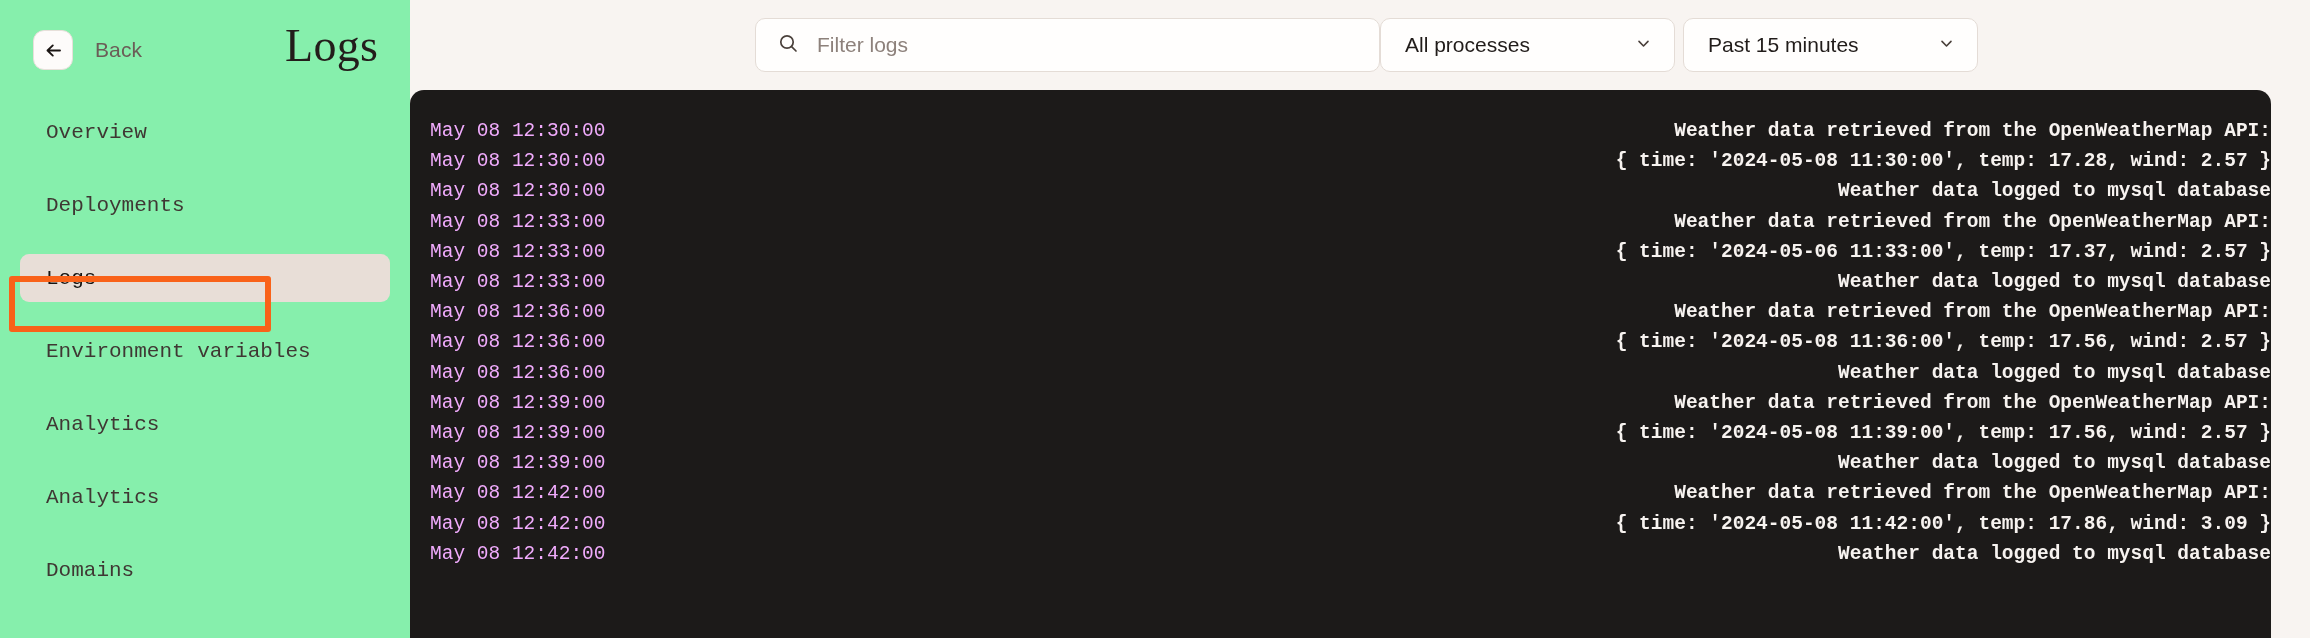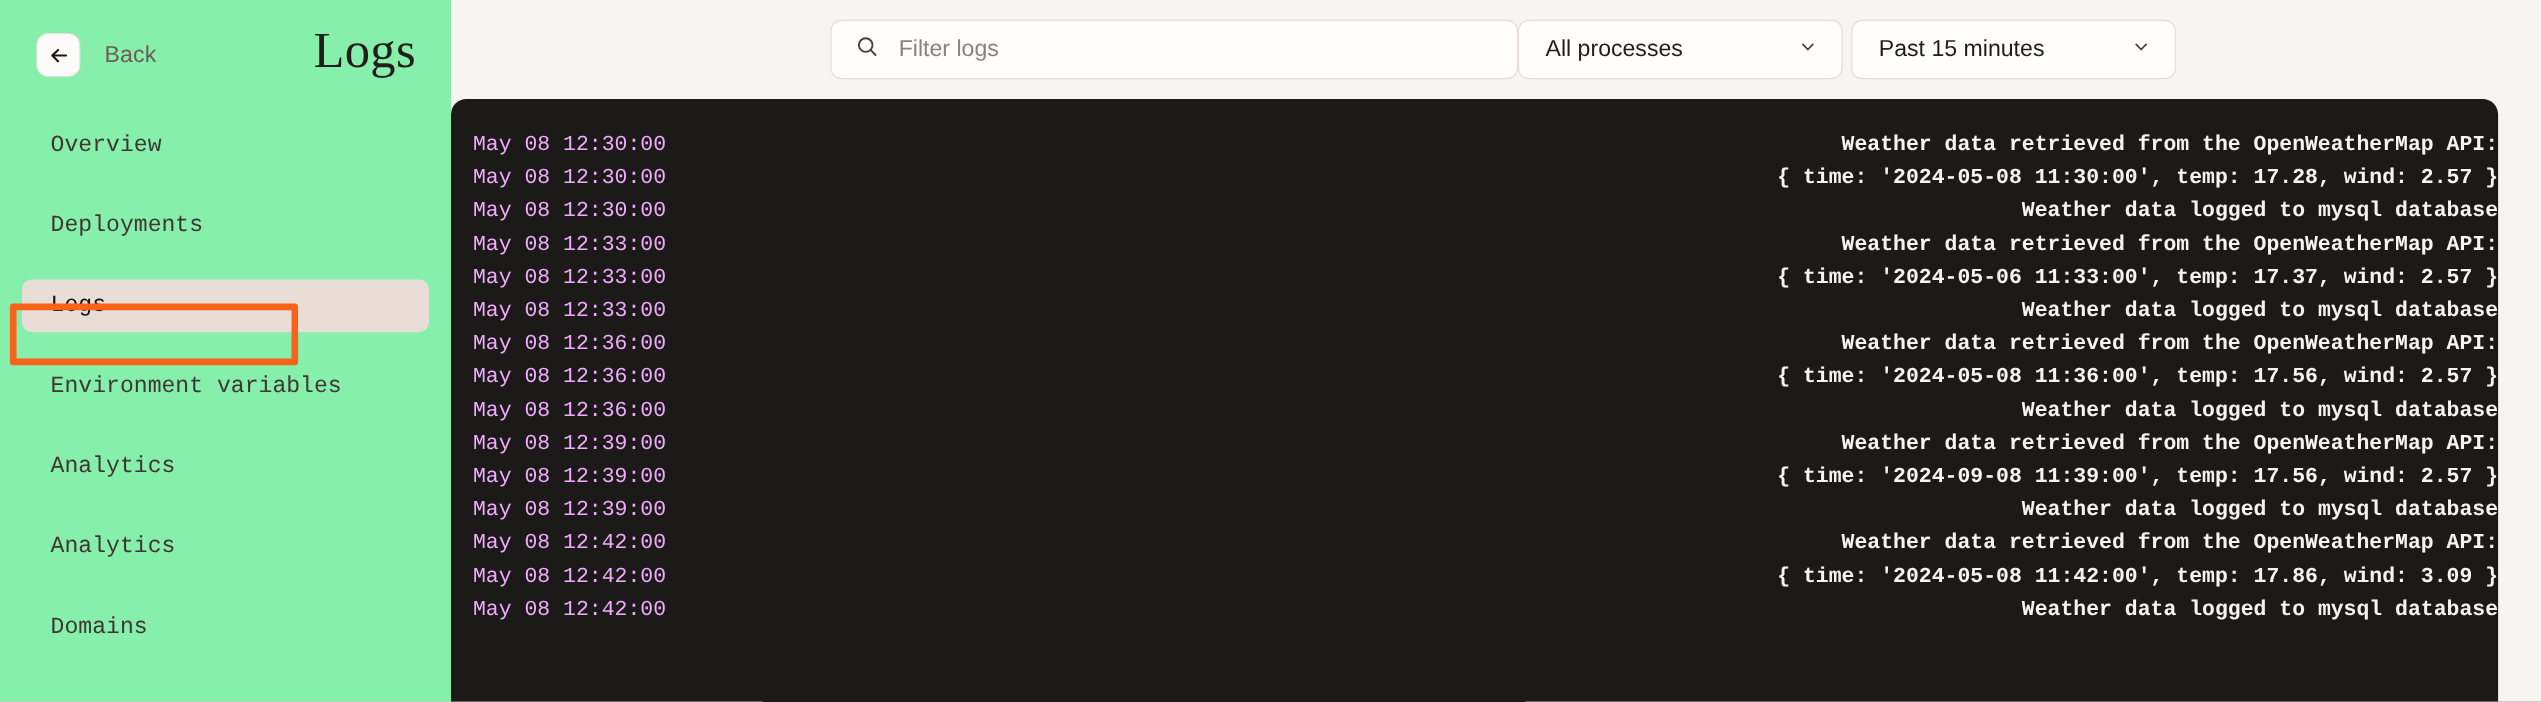--- a/index.html
+++ b/index.html
@@ -277,20 +277,20 @@
         <div class="log-line"><span class="log-time">May 08 12:30:00</span><span class="log-msg">Weather data retrieved from the OpenWeatherMap API:</span></div>
         <div class="log-line"><span class="log-time">May 08 12:30:00</span><span class="log-msg">{ time: '2024-05-08 11:30:00', temp: 17.28, wind: 2.57 }</span></div>
         <div class="log-line"><span class="log-time">May 08 12:30:00</span><span class="log-msg">Weather data logged to mysql database</span></div>
         <div class="log-line"><span class="log-time">May 08 12:33:00</span><span class="log-msg">Weather data retrieved from the OpenWeatherMap API:</span></div>
         <div class="log-line"><span class="log-time">May 08 12:33:00</span><span class="log-msg">{ time: '2024-05-06 11:33:00', temp: 17.37, wind: 2.57 }</span></div>
         <div class="log-line"><span class="log-time">May 08 12:33:00</span><span class="log-msg">Weather data logged to mysql database</span></div>
         <div class="log-line"><span class="log-time">May 08 12:36:00</span><span class="log-msg">Weather data retrieved from the OpenWeatherMap API:</span></div>
         <div class="log-line"><span class="log-time">May 08 12:36:00</span><span class="log-msg">{ time: '2024-05-08 11:36:00', temp: 17.56, wind: 2.57 }</span></div>
         <div class="log-line"><span class="log-time">May 08 12:36:00</span><span class="log-msg">Weather data logged to mysql database</span></div>
         <div class="log-line"><span class="log-time">May 08 12:39:00</span><span class="log-msg">Weather data retrieved from the OpenWeatherMap API:</span></div>
-        <div class="log-line"><span class="log-time">May 08 12:39:00</span><span class="log-msg">{ time: '2024-09-08 11:39:00', temp: 17.56, wind: 2.57 }</span></div>
+        <div class="log-line"><span class="log-time">May 08 12:39:00</span><span class="log-msg">{ time: '2024-05-08 11:39:00', temp: 17.56, wind: 2.57 }</span></div>
         <div class="log-line"><span class="log-time">May 08 12:39:00</span><span class="log-msg">Weather data logged to mysql database</span></div>
         <div class="log-line"><span class="log-time">May 08 12:42:00</span><span class="log-msg">Weather data retrieved from the OpenWeatherMap API:</span></div>
         <div class="log-line"><span class="log-time">May 08 12:42:00</span><span class="log-msg">{ time: '2024-05-08 11:42:00', temp: 17.86, wind: 3.09 }</span></div>
         <div class="log-line"><span class="log-time">May 08 12:42:00</span><span class="log-msg">Weather data logged to mysql database</span></div>
       </div>
   </div>
 </div>
 
 </body></html>

